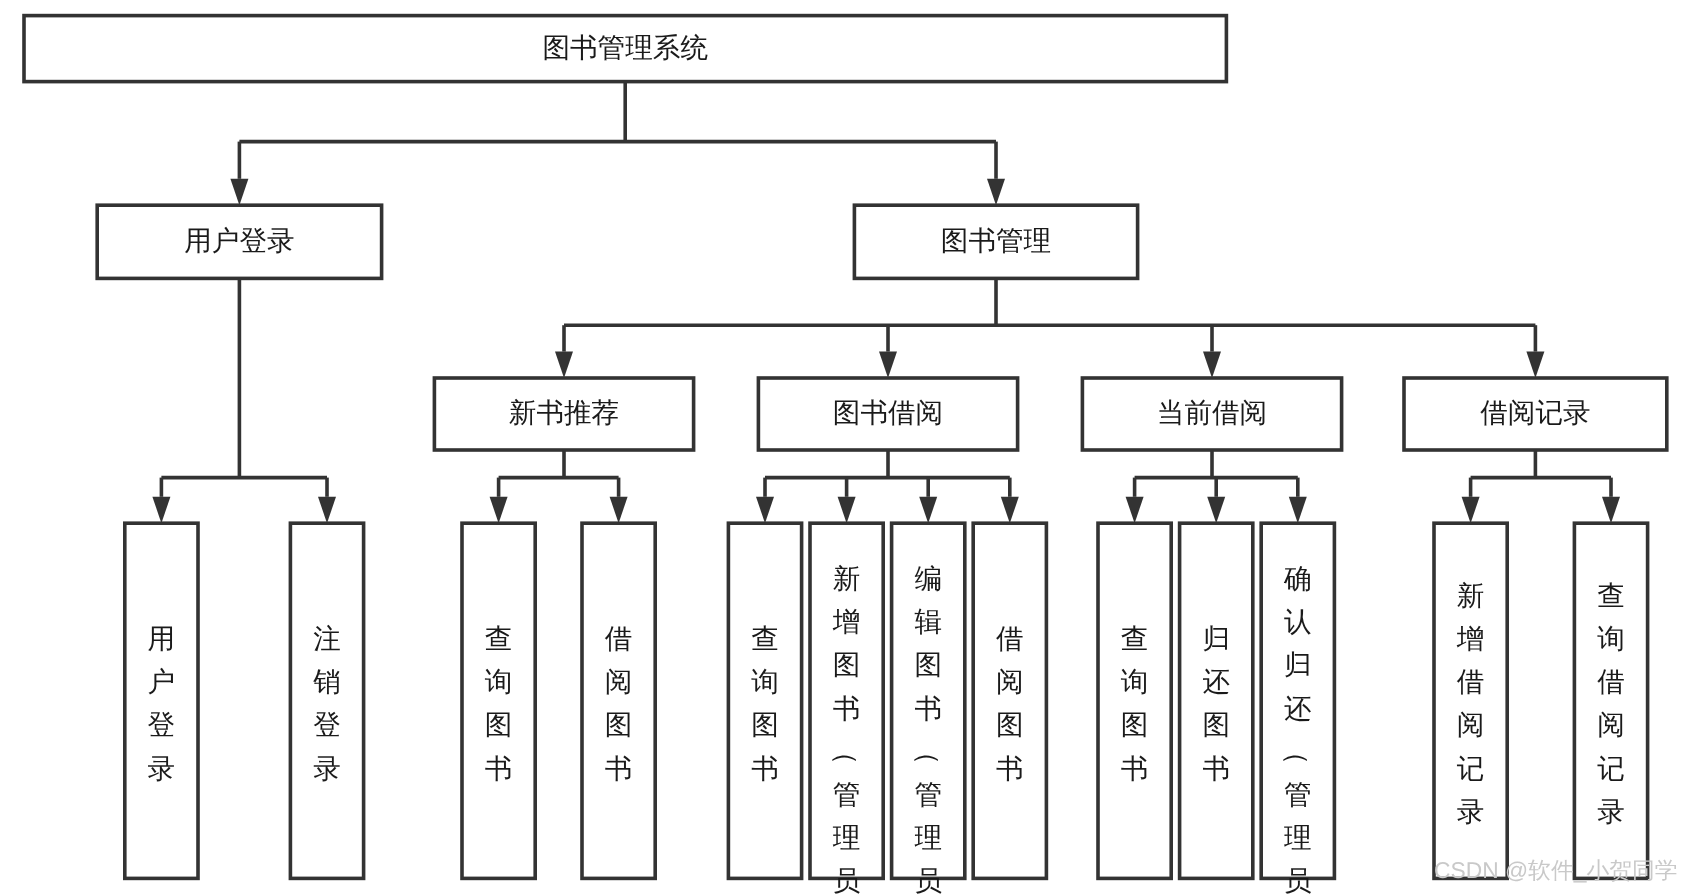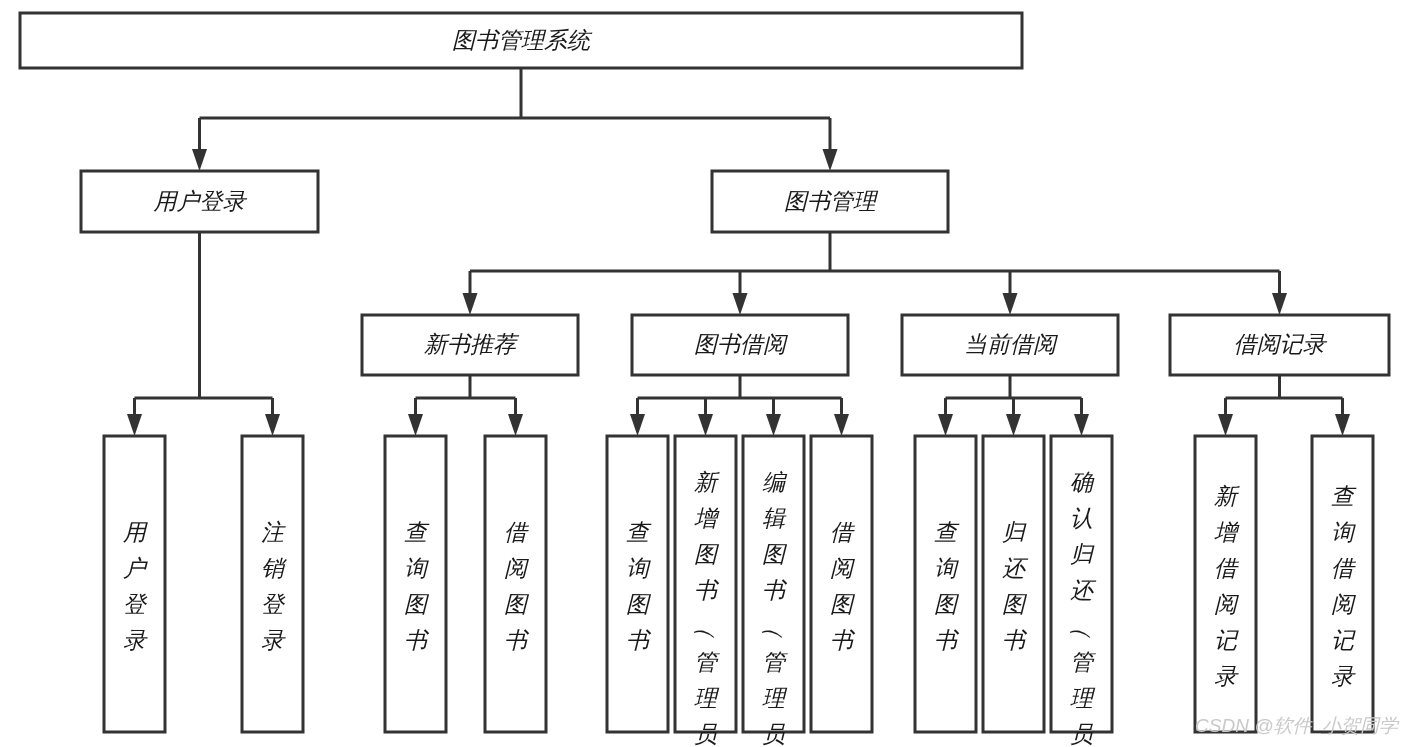--- a/index.html
+++ b/index.html
@@ -10,21 +10,20 @@
   body {
     width: 1405px;
     height: 747px;
     font-family: "Liberation Sans", "DejaVu Sans", sans-serif;
     overflow: hidden;
   }
   #diagram-root {
     position: relative;
     width: 1273px;
     height: 747px;
-    font-style: italic;
   }
   svg#chart-svg {
     display: block;
     width: 1405px;
     height: 747px;
   }
   .node-box {
     fill: #ffffff;
     stroke: #333333;
     stroke-width: 3;

